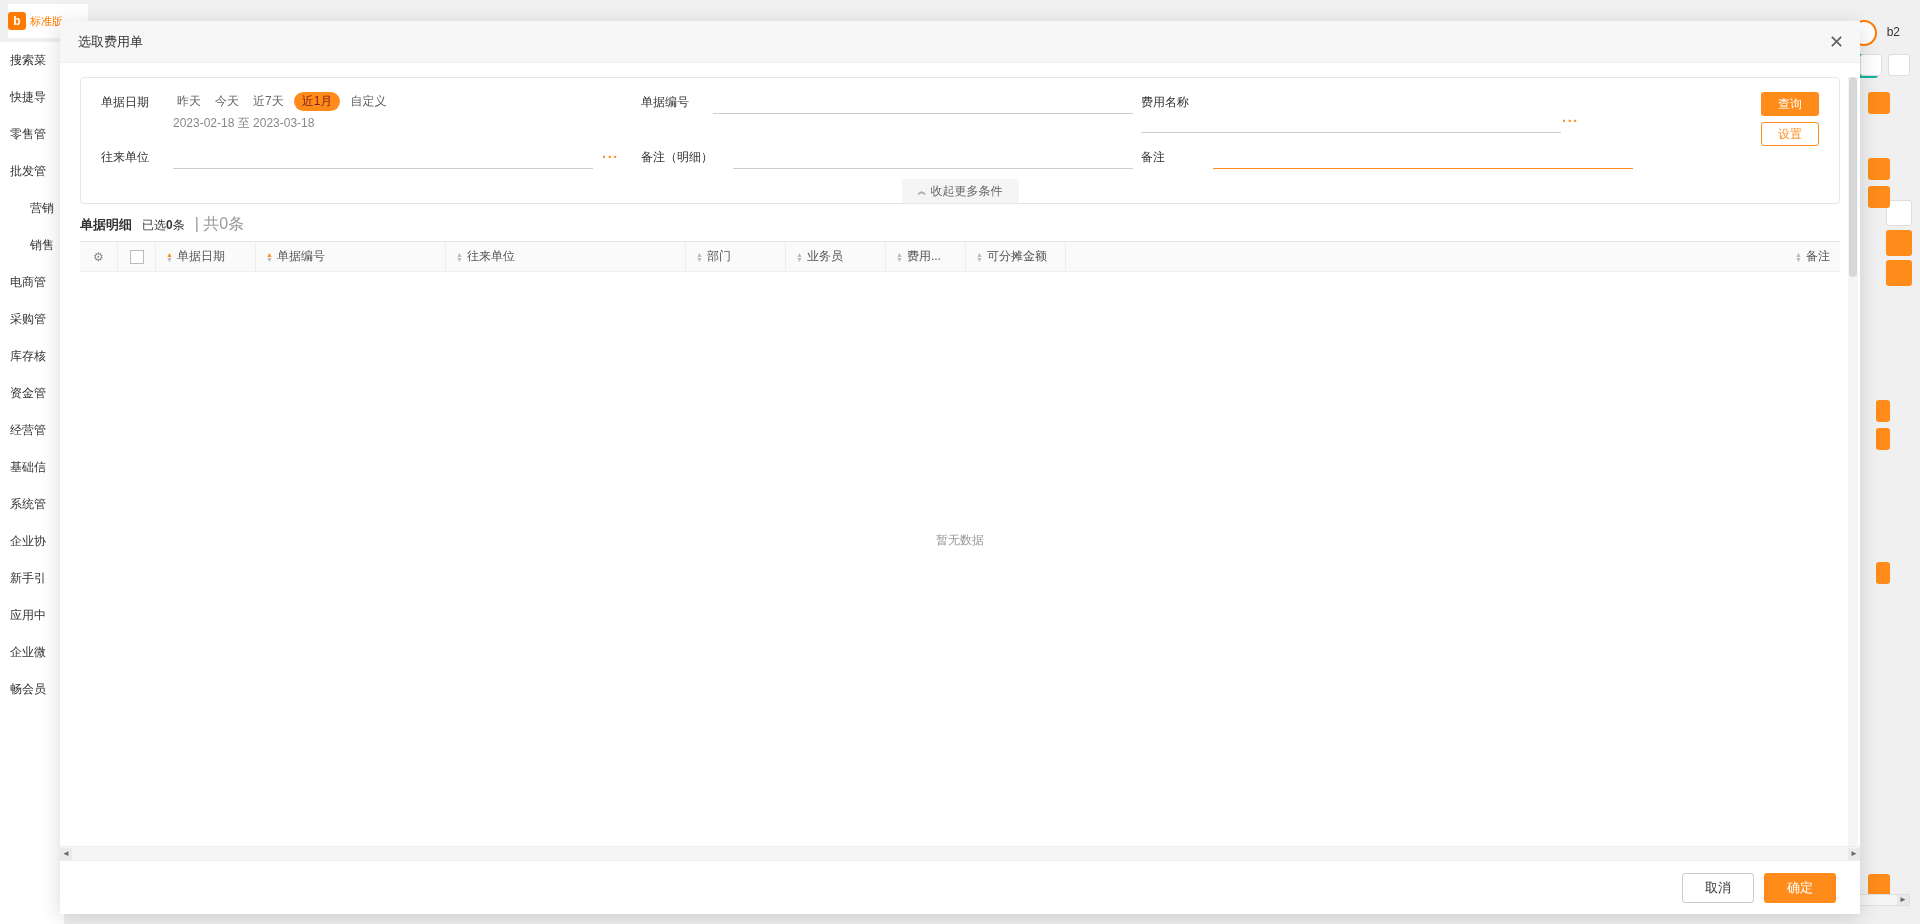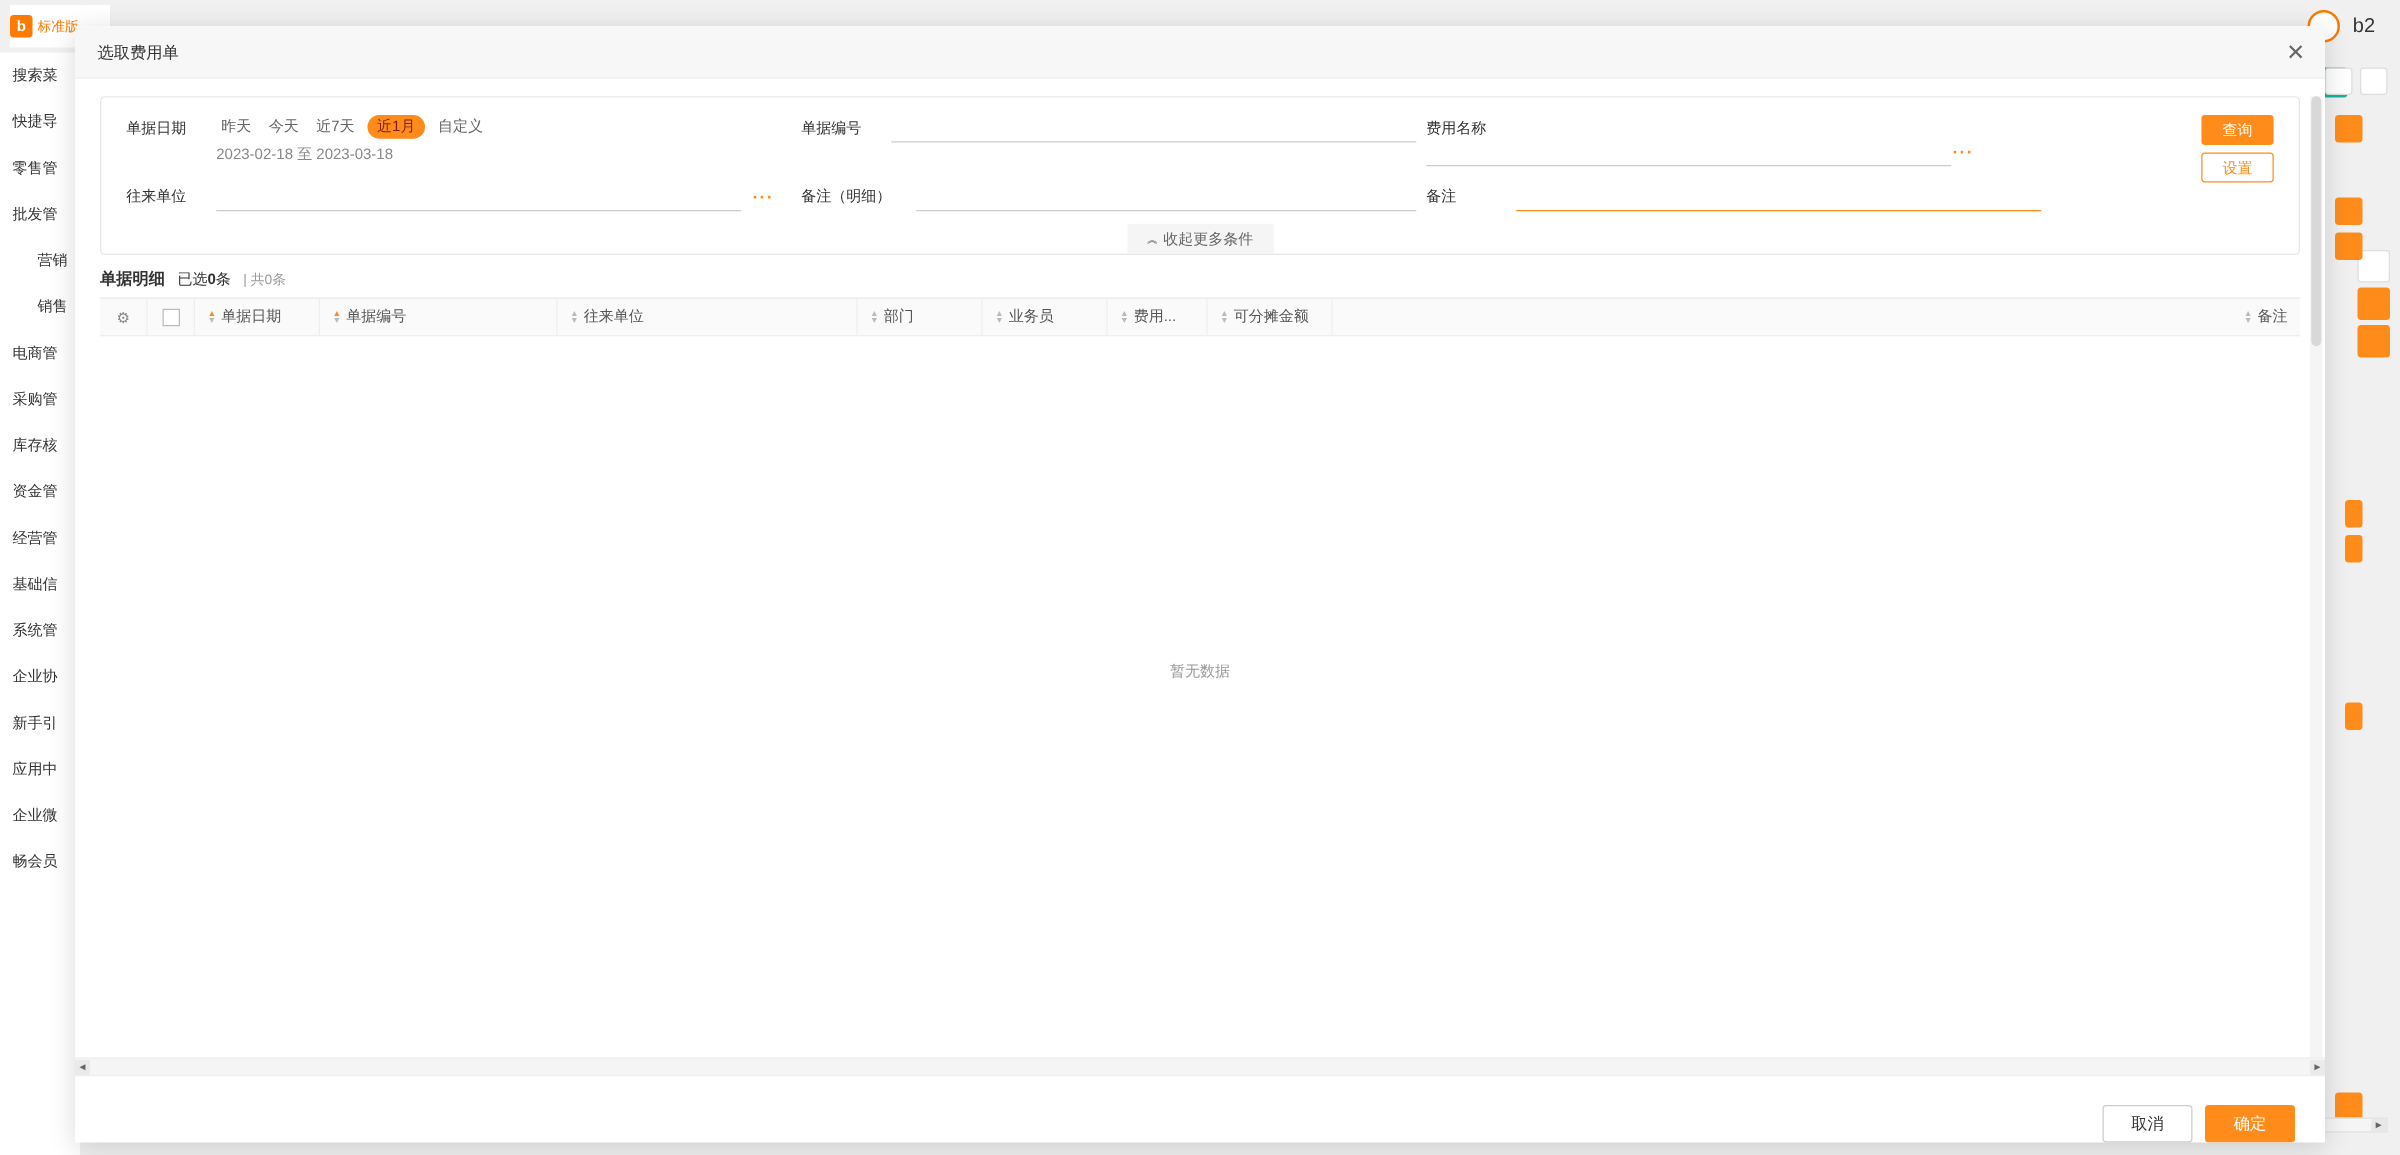--- a/index.html
+++ b/index.html
@@ -3,21 +3,21 @@
 <meta charset="utf-8">
 <style>
 * { box-sizing: border-box; margin: 0; padding: 0; }
 body { font-family: "Microsoft YaHei", Arial, sans-serif; font-size: 12px; color: #333; background: #f0f0f0; overflow: hidden; width: 1920px; height: 924px; position: relative; }
 
 
 .bg-app { position: absolute; inset: 0; }
 .bg-logo { position: absolute; top: 4px; left: 8px; width: 80px; height: 34px; background: #fff; display: flex; align-items: center; gap: 4px; }
 .bg-logo-icon { width: 18px; height: 18px; background: #ff7a00; border-radius: 3px; display: flex; align-items: center; justify-content: center; color: #fff; font-weight: bold; font-size: 12px; }
 .bg-logo-text { color: #ff7a00; font-size: 11px; }
-.bg-header-right { position: absolute; top: 8px; right: 20px; font-size: 16px; color: #333; }
+.bg-header-right { position: absolute; top: 20px; right: 20px; font-size: 12px; color: #333; }
 .bg-avatar { width: 26px; height: 26px; border: 2px solid #ff7a00; border-radius: 50%; display: inline-block; vertical-align: middle; margin-right: 6px; background: #fff; }
 .bg-sidebar { position: absolute; top: 42px; left: 0; width: 64px; bottom: 0; background: #fff; display: flex; flex-direction: column; }
 .bg-sidebar-item { padding: 10px 10px; font-size: 12px; color: #333; white-space: nowrap; overflow: hidden; }
 .bg-sidebar-sub { padding-left: 22px; text-align: right; }
 
 .bg-right-toolbar { position: absolute; top: 54px; right: 10px; display: flex; gap: 6px; }
 .bg-tool-btn { width: 22px; height: 22px; background: #fff; border: 1px solid #ddd; border-radius: 3px; }
 .bg-top-actions { position: absolute; top: 54px; right: 42px; height: 24px; background: #16b39c; border-radius: 3px; display: flex; align-items: center; padding: 0 8px; color: #fff; gap: 6px; }
 .bg-top-actions .x { font-size: 14px; }
 .bg-right-rail { position: absolute; top: 200px; right: 8px; display: flex; flex-direction: column; gap: 4px; }
@@ -57,21 +57,21 @@
 .btn-outline { background: #fff; color: #ff8c1a; border: 1px solid #ff8c1a; }
 .btn-default { background: #fff; color: #333; border: 1px solid #ccc; }
 
 .collapse-bar { height: 24px; margin-top: 10px; display: flex; justify-content: center; }
 .collapse-btn { background: #f5f5f5; padding: 3px 16px; border-radius: 2px 2px 0 0; font-size: 12px; color: #666; cursor: pointer; display: flex; align-items: center; gap: 4px; }
 .collapse-btn .chev { font-size: 9px; }
 
 .list-header { display: flex; align-items: baseline; gap: 10px; margin: 10px 0 6px 0; }
 .list-title { font-weight: bold; font-size: 13px; }
 .list-count { font-size: 12px; }
-.list-total { color: #999; font-size: 11px; }
+.list-total { color: #999; font-size: 16px; }
 
 .table-wrap { flex: 1; border-top: 1px solid #e6e6e6; position: relative; overflow: hidden; }
 .table-header-row { display: flex; height: 30px; background: #fafafa; border-bottom: 1px solid #eee; align-items: center; font-size: 12px; color: #555; }
 .th { display: flex; align-items: center; padding: 0 10px; border-right: 1px solid #eee; height: 100%; }
 .th .sort { display: inline-flex; flex-direction: column; line-height: 5px; font-size: 7px; color: #bbb; margin-right: 4px; }
 .th .sort.active .up { color: #ff8c1a; }
 .th .sort .default { color: #bbb; }
 .th.gear { width: 38px; justify-content: center; color: #888; }
 .th.chk { width: 38px; justify-content: center; }
 .th-check { width: 14px; height: 14px; border: 1px solid #bbb; background: #fff; }
@@ -79,21 +79,21 @@
 .empty-msg { text-align: center; color: #999; font-size: 12px; padding-top: 260px; }
 
 .modal-hscroll { height: 14px; background: #f5f5f5; border-top: 1px solid #eee; position: relative; margin: 0 -20px; }
 .modal-hscroll .arrow { position: absolute; top: 1px; width: 12px; height: 12px; background: #eaeaea; font-size: 8px; text-align: center; line-height: 12px; color: #666; }
 .modal-hscroll .arrow.left { left: 0; }
 .modal-hscroll .arrow.right { right: 0; }
 
 .modal-vscroll { position: absolute; top: 56px; right: 2px; width: 10px; bottom: 60px; background: #f5f5f5; }
 .modal-vscroll-thumb { position: absolute; top: 0; left: 1px; right: 1px; height: 200px; background: #d8d8d8; border-radius: 4px; }
 
-.modal-footer { height: 54px; border-top: 1px solid #eee; display: flex; align-items: flex-end; justify-content: flex-end; gap: 10px; padding: 0 24px; }
+.modal-footer { height: 54px; border-top: 1px solid #eee; display: flex; align-items: center; justify-content: flex-end; gap: 10px; padding: 0 24px; }
 .footer-btn { height: 30px; padding: 0 22px; font-size: 13px; }
 </style>
 </head>
 <body>
 
 <div class="bg-app">
   <div class="bg-logo">
     <span class="bg-logo-icon">b</span>
     <span class="bg-logo-text">标准版</span>
   </div>

